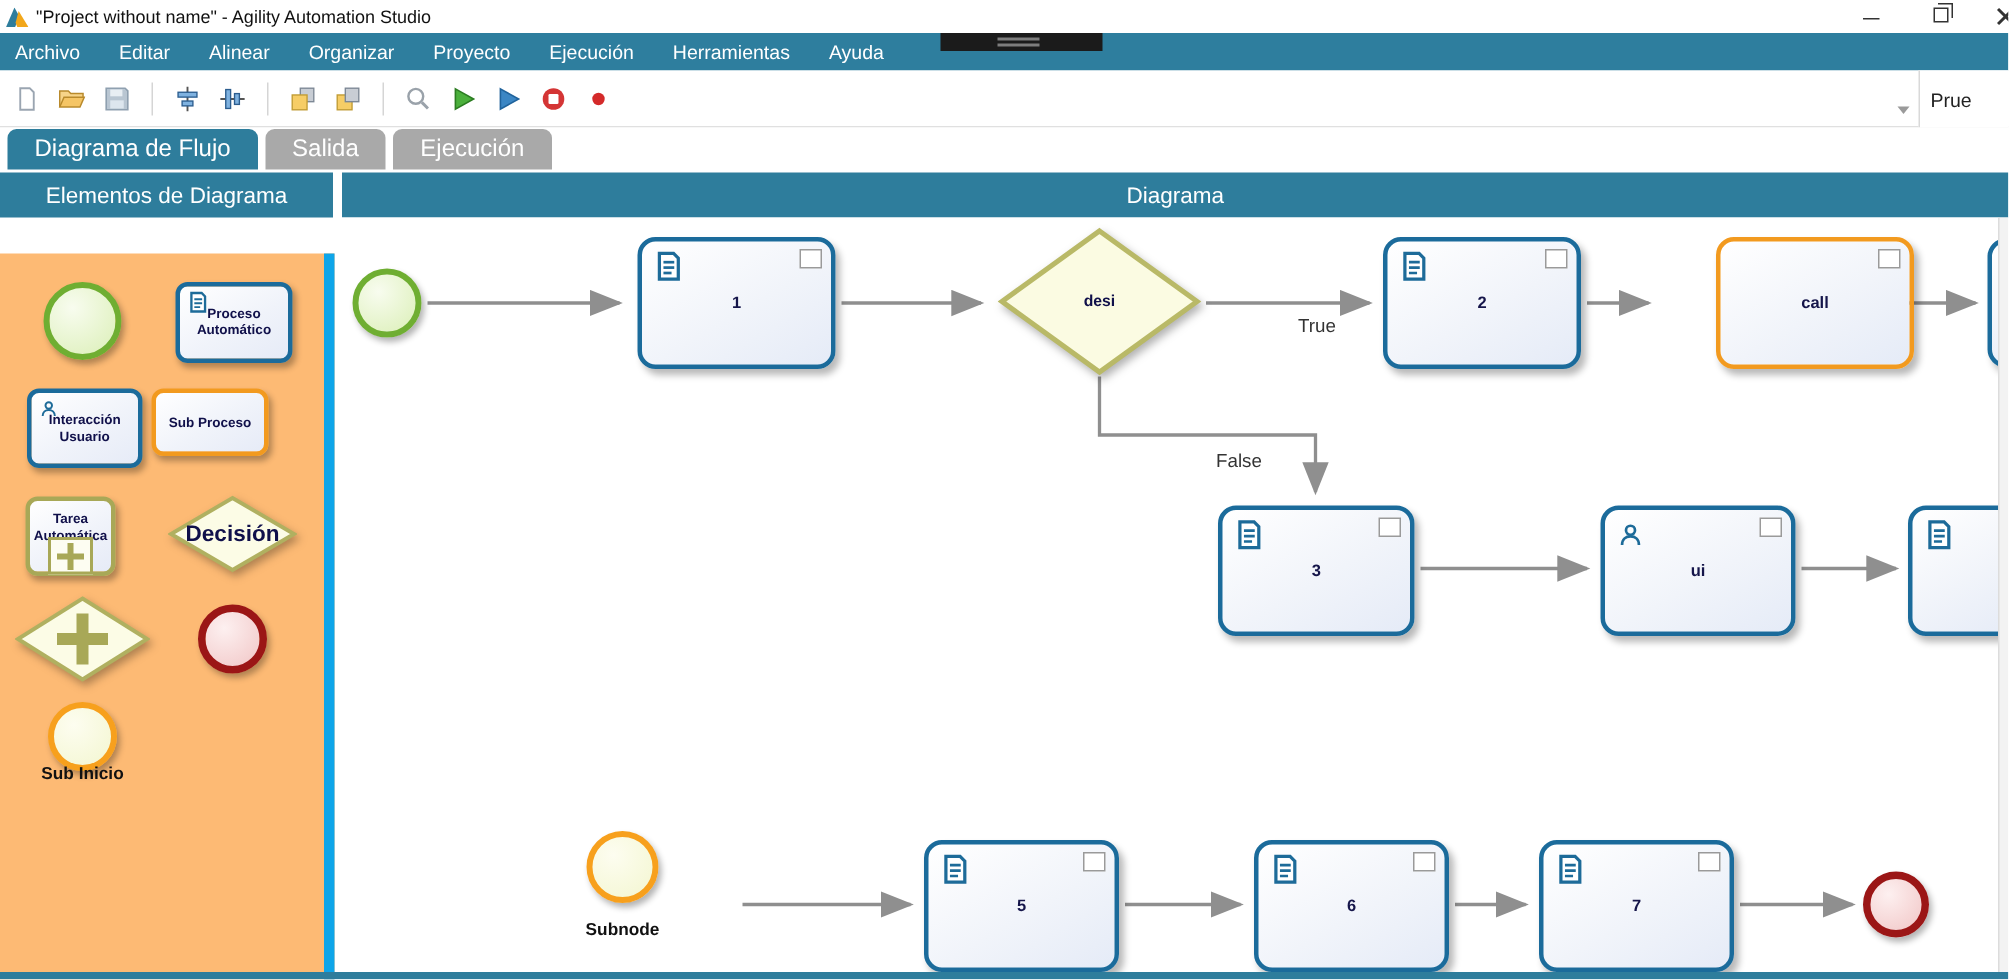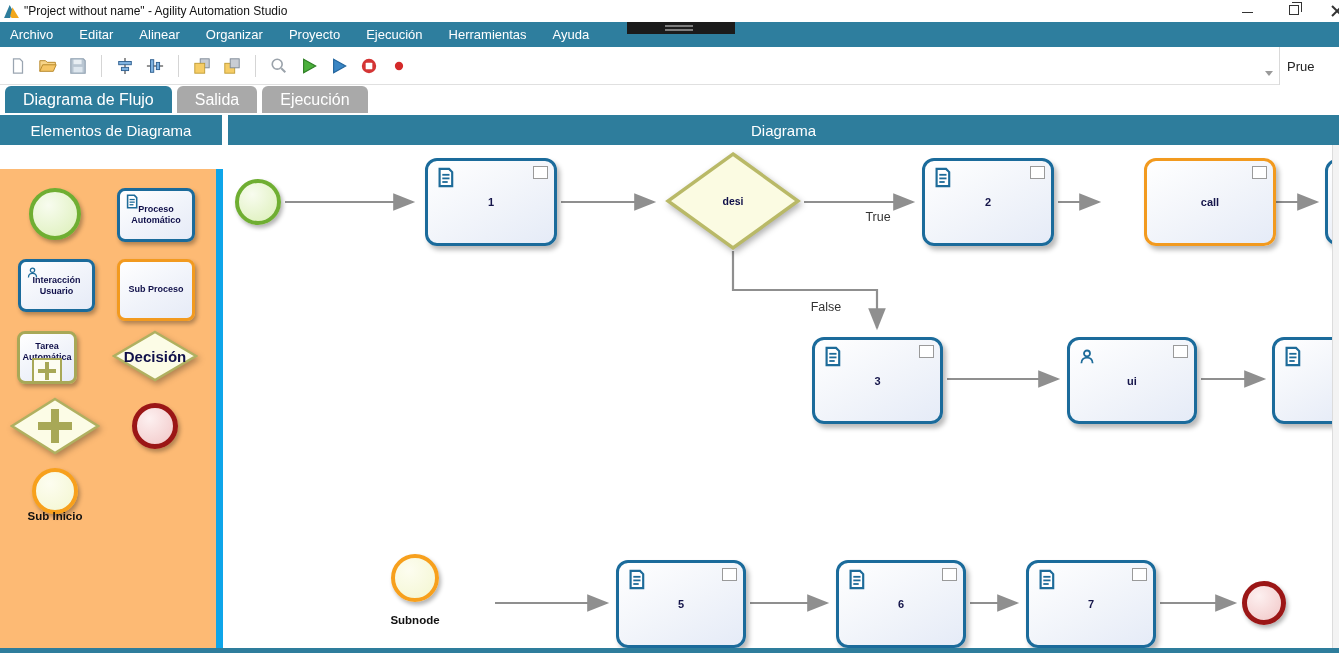--- a/index.html
+++ b/index.html
@@ -244,21 +244,21 @@
       <span class="pal-label">Proceso Automático</span>
     </div>
 
     <div class="pal-box" style="left:18px; top:90px; width:77px; height:53px;">
       <svg class="pal-icon">
           <use href="#icon-user"></use>
         </svg>
       <span class="pal-label">Interacción Usuario</span>
     </div>
 
-    <div class="pal-box pal-box--orange" style="left:117px; top:90px; width:78px; height:62px;">
+    <div class="pal-box pal-box--orange" style="left:101px; top:90px; width:78px; height:45px;">
       <span class="pal-label">Sub Proceso</span>
     </div>
 
     <div class="pal-box pal-box--olive" style="left:17px; top:162px; width:60px; height:53px;">
       <span class="pal-label" style="top:38%;">Tarea Automática</span>
       <span class="plus-box"></span>
     </div>
 
     <div class="dia-wrap" style="left:112px; top:161px; width:86px; height:52px;">
       <svg width="86" height="52">

